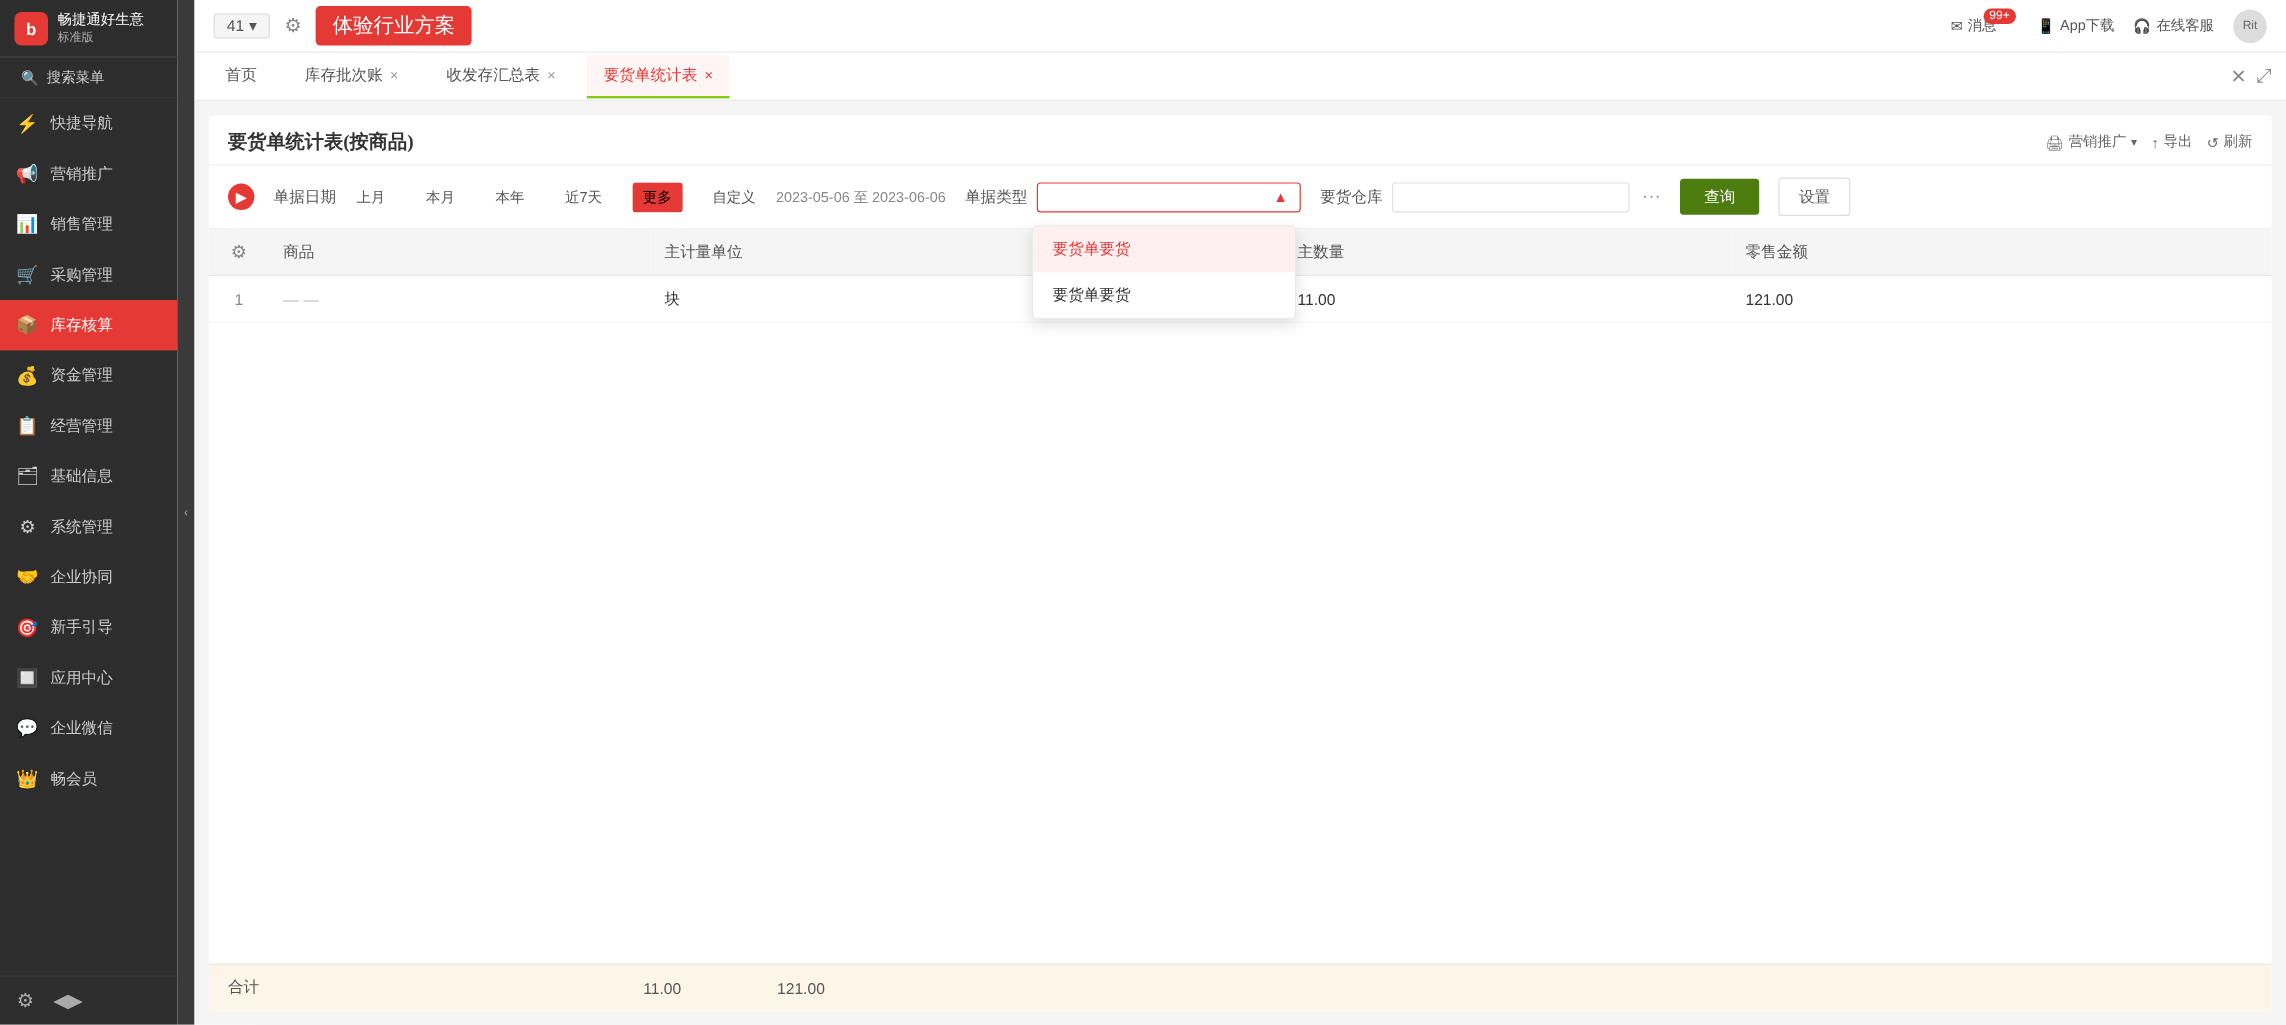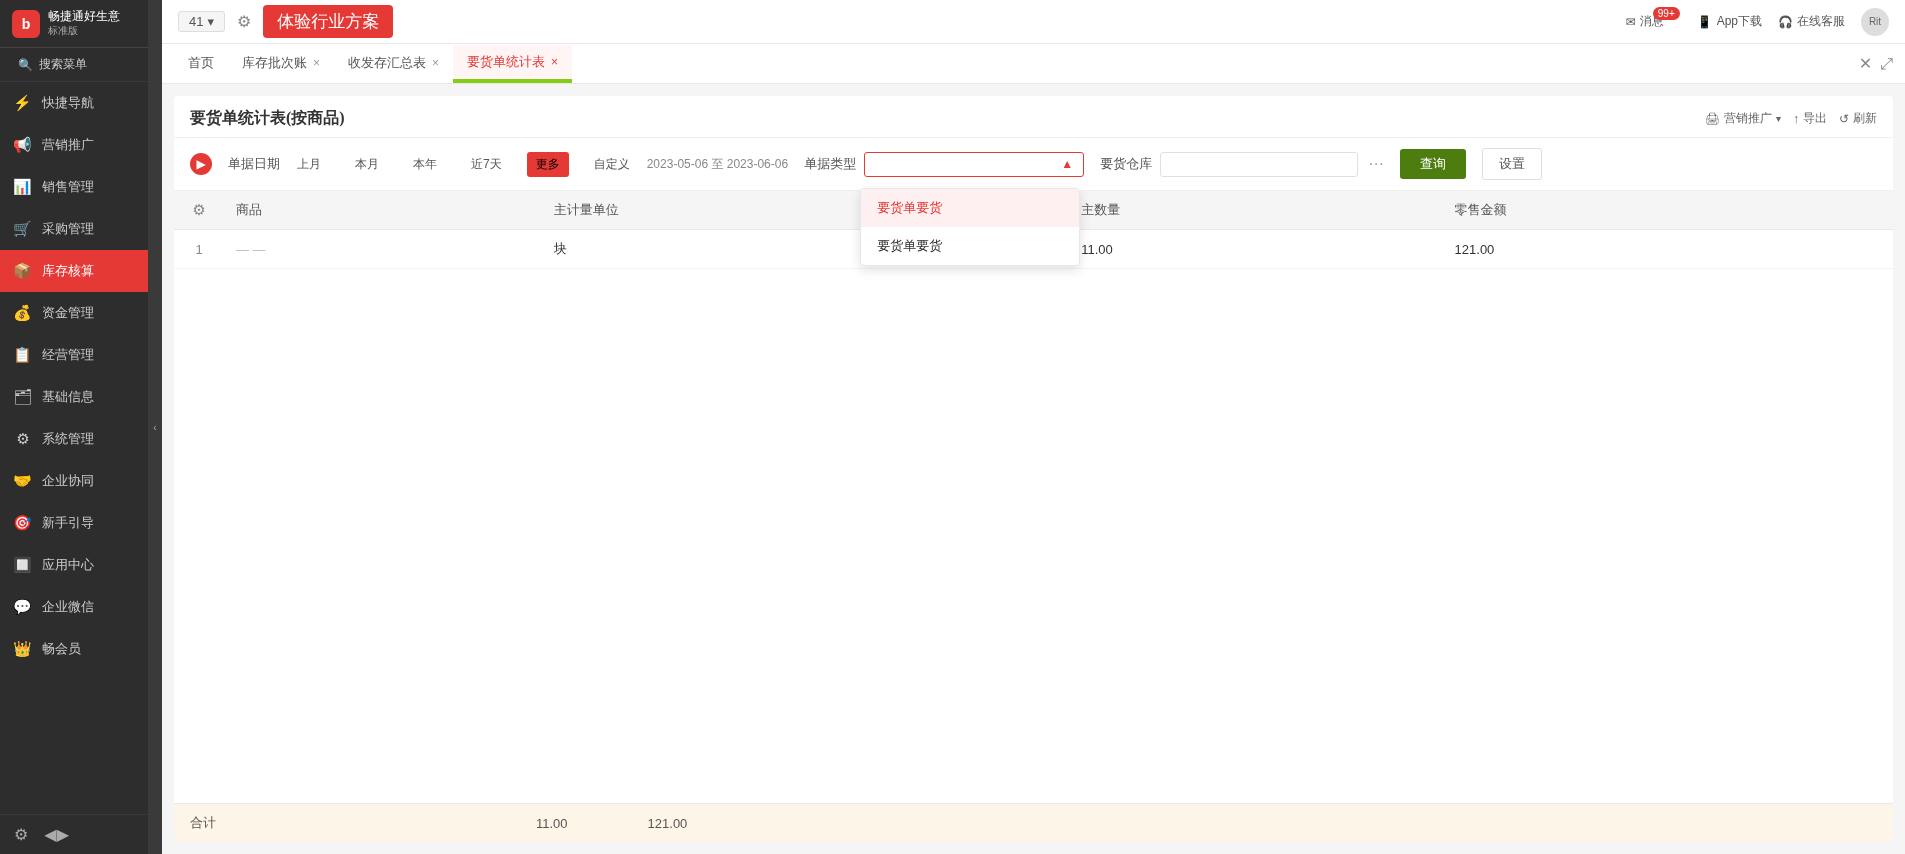--- a/index.html
+++ b/index.html
@@ -108,32 +108,32 @@
     .header-service { display: flex; align-items: center; gap: 4px; color: #555; font-size: 12px; cursor: pointer; }
     .header-avatar { width: 28px; height: 28px; background: #ddd; border-radius: 50%; }
 
     
     .tabs-bar {
       height: 40px; background: #fff;
       display: flex; align-items: center;
       padding: 0 12px;
       border-bottom: 1px solid #e8e8e8;
       flex-shrink: 0;
-      gap: 0;
+      gap: 12px;
     }
     .tab-item {
       display: flex; align-items: center;
       padding: 8px 14px;
       font-size: 13px; color: #555; cursor: pointer;
       border-bottom: 2px solid transparent;
       white-space: nowrap;
     }
     .tab-item.active {
       color: #e53935;
-      border-bottom: 4px solid #84cc16;
+      border-bottom: 2px solid #84cc16;
       background: #fff5f5;
     }
     .tab-item .tab-close {
       margin-left: 6px; color: #999; font-size: 12px; cursor: pointer;
     }
     .tab-item.active .tab-close { color: #e53935; }
     .tabs-actions { margin-left: auto; display: flex; align-items: center; gap: 8px; }
     .tabs-actions .icon-btn { color: #888; cursor: pointer; font-size: 16px; }
 
     

